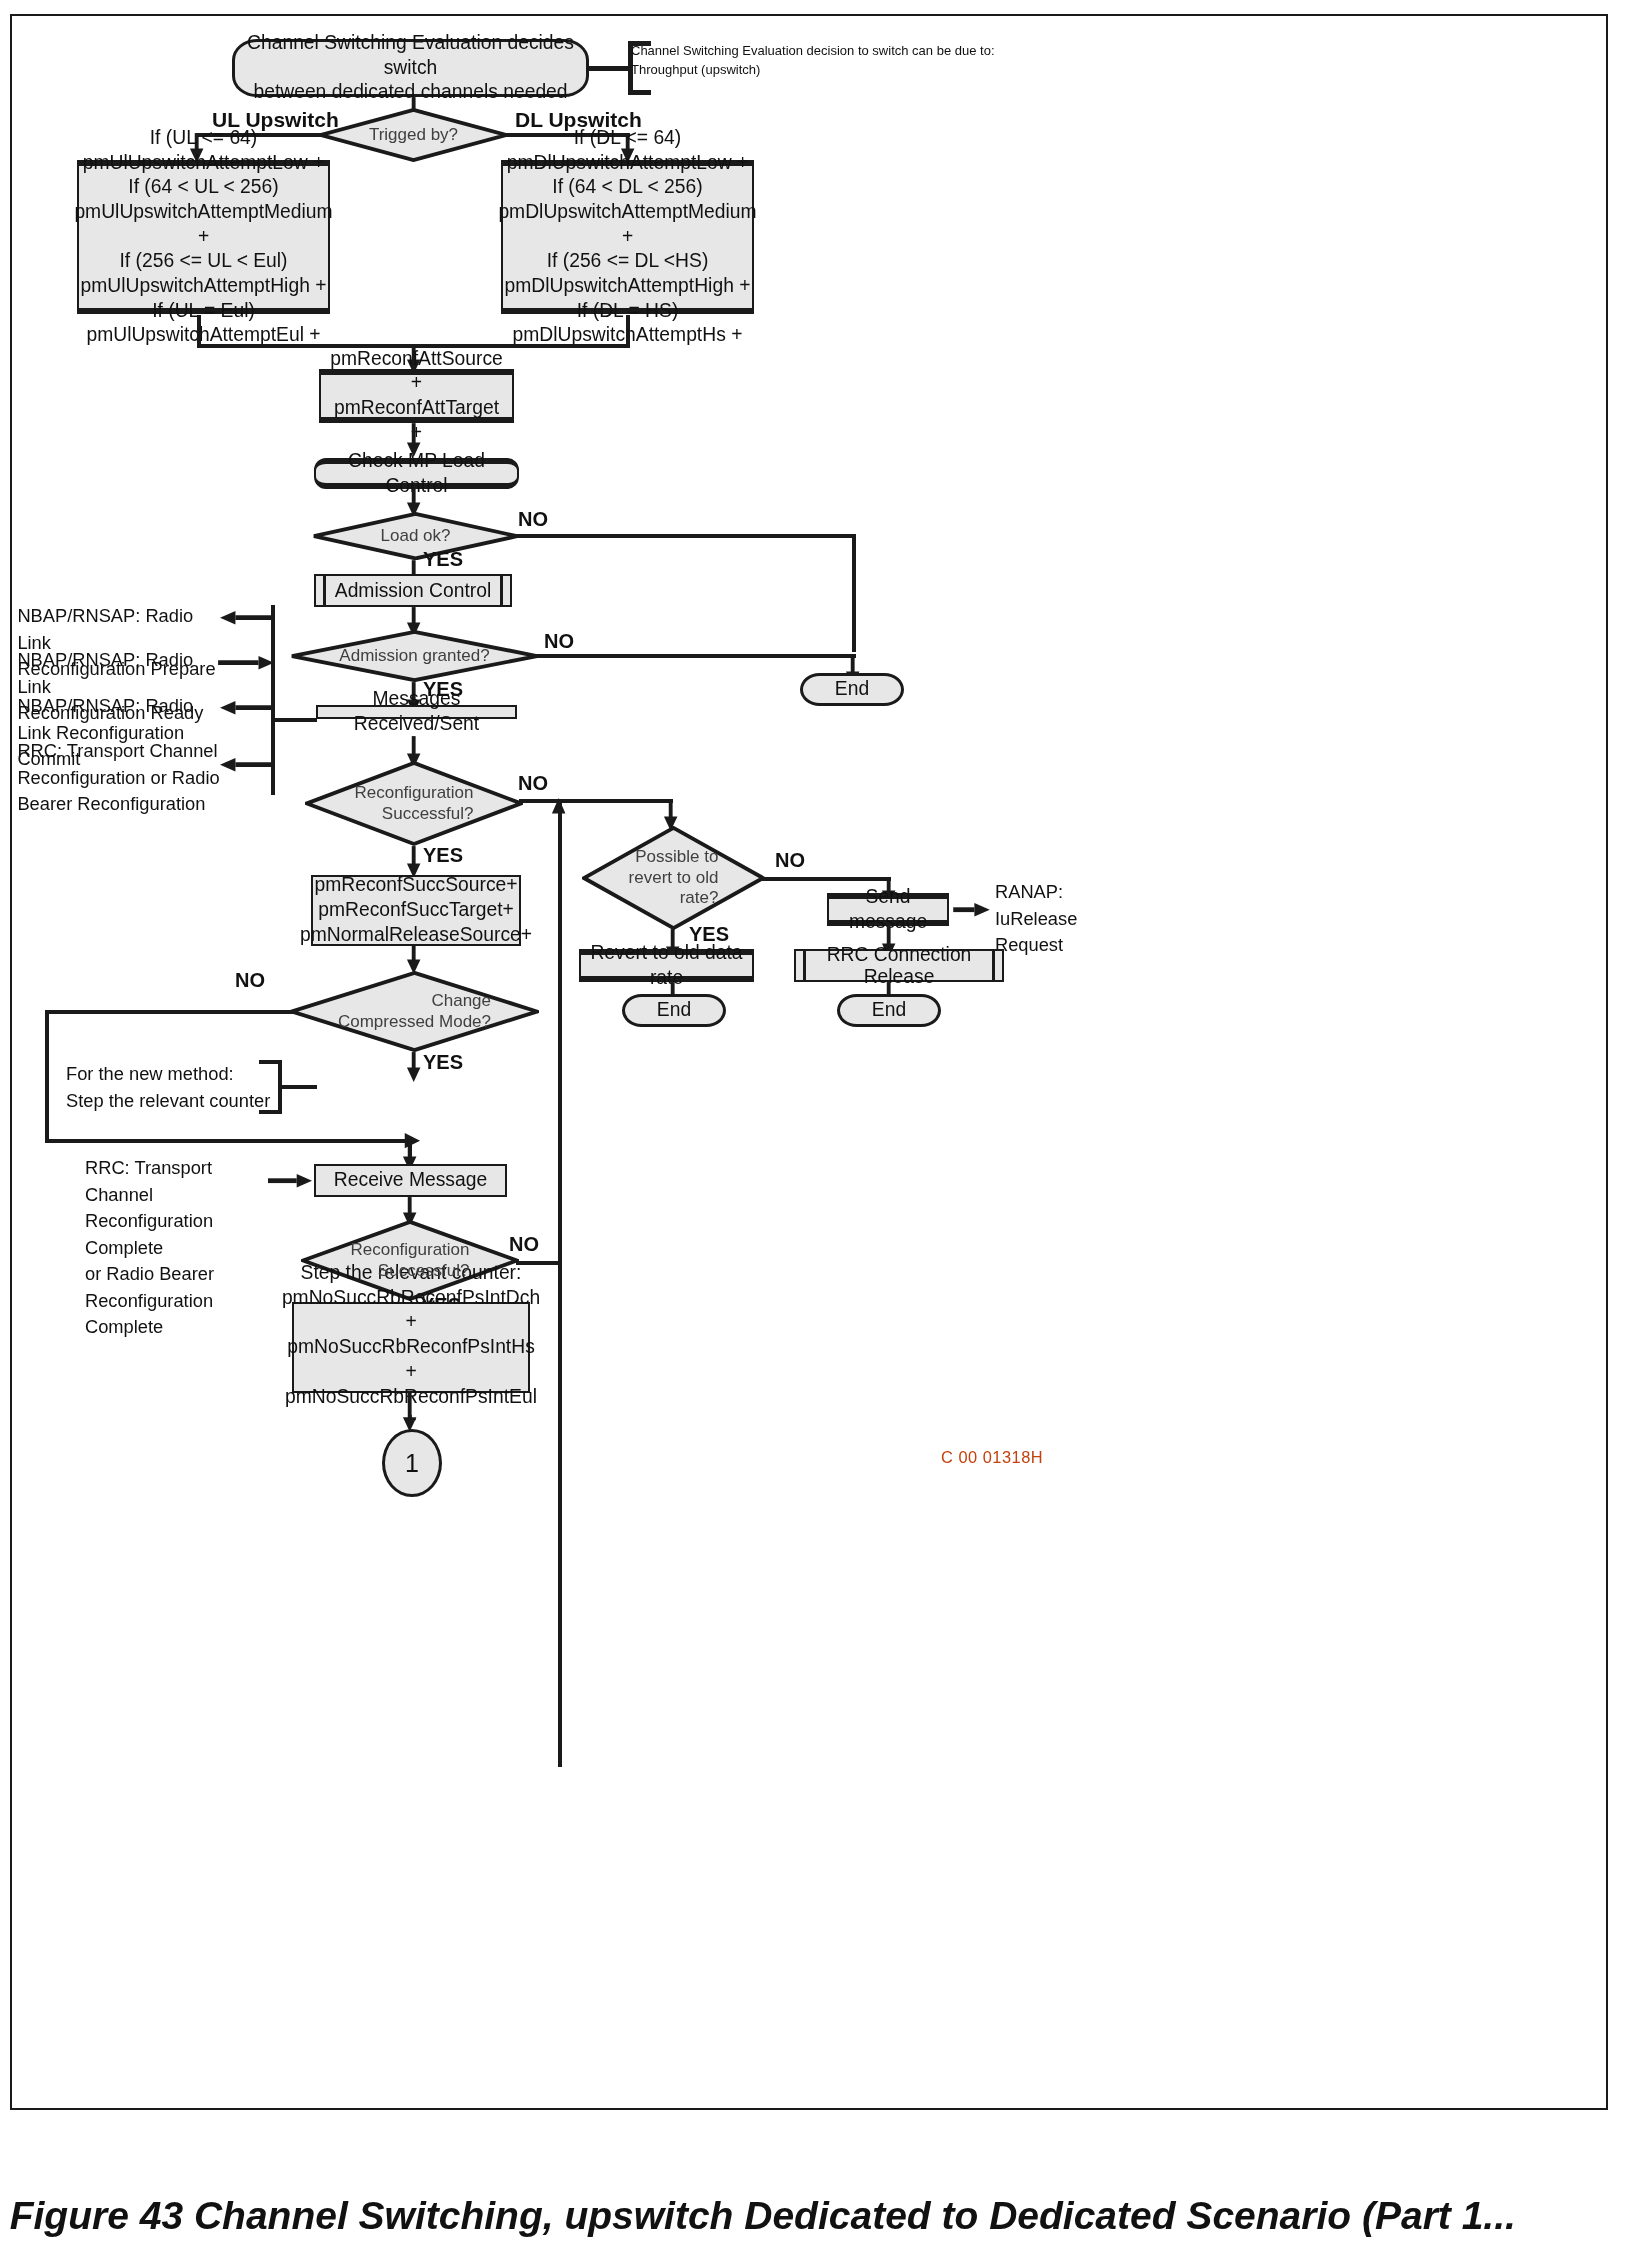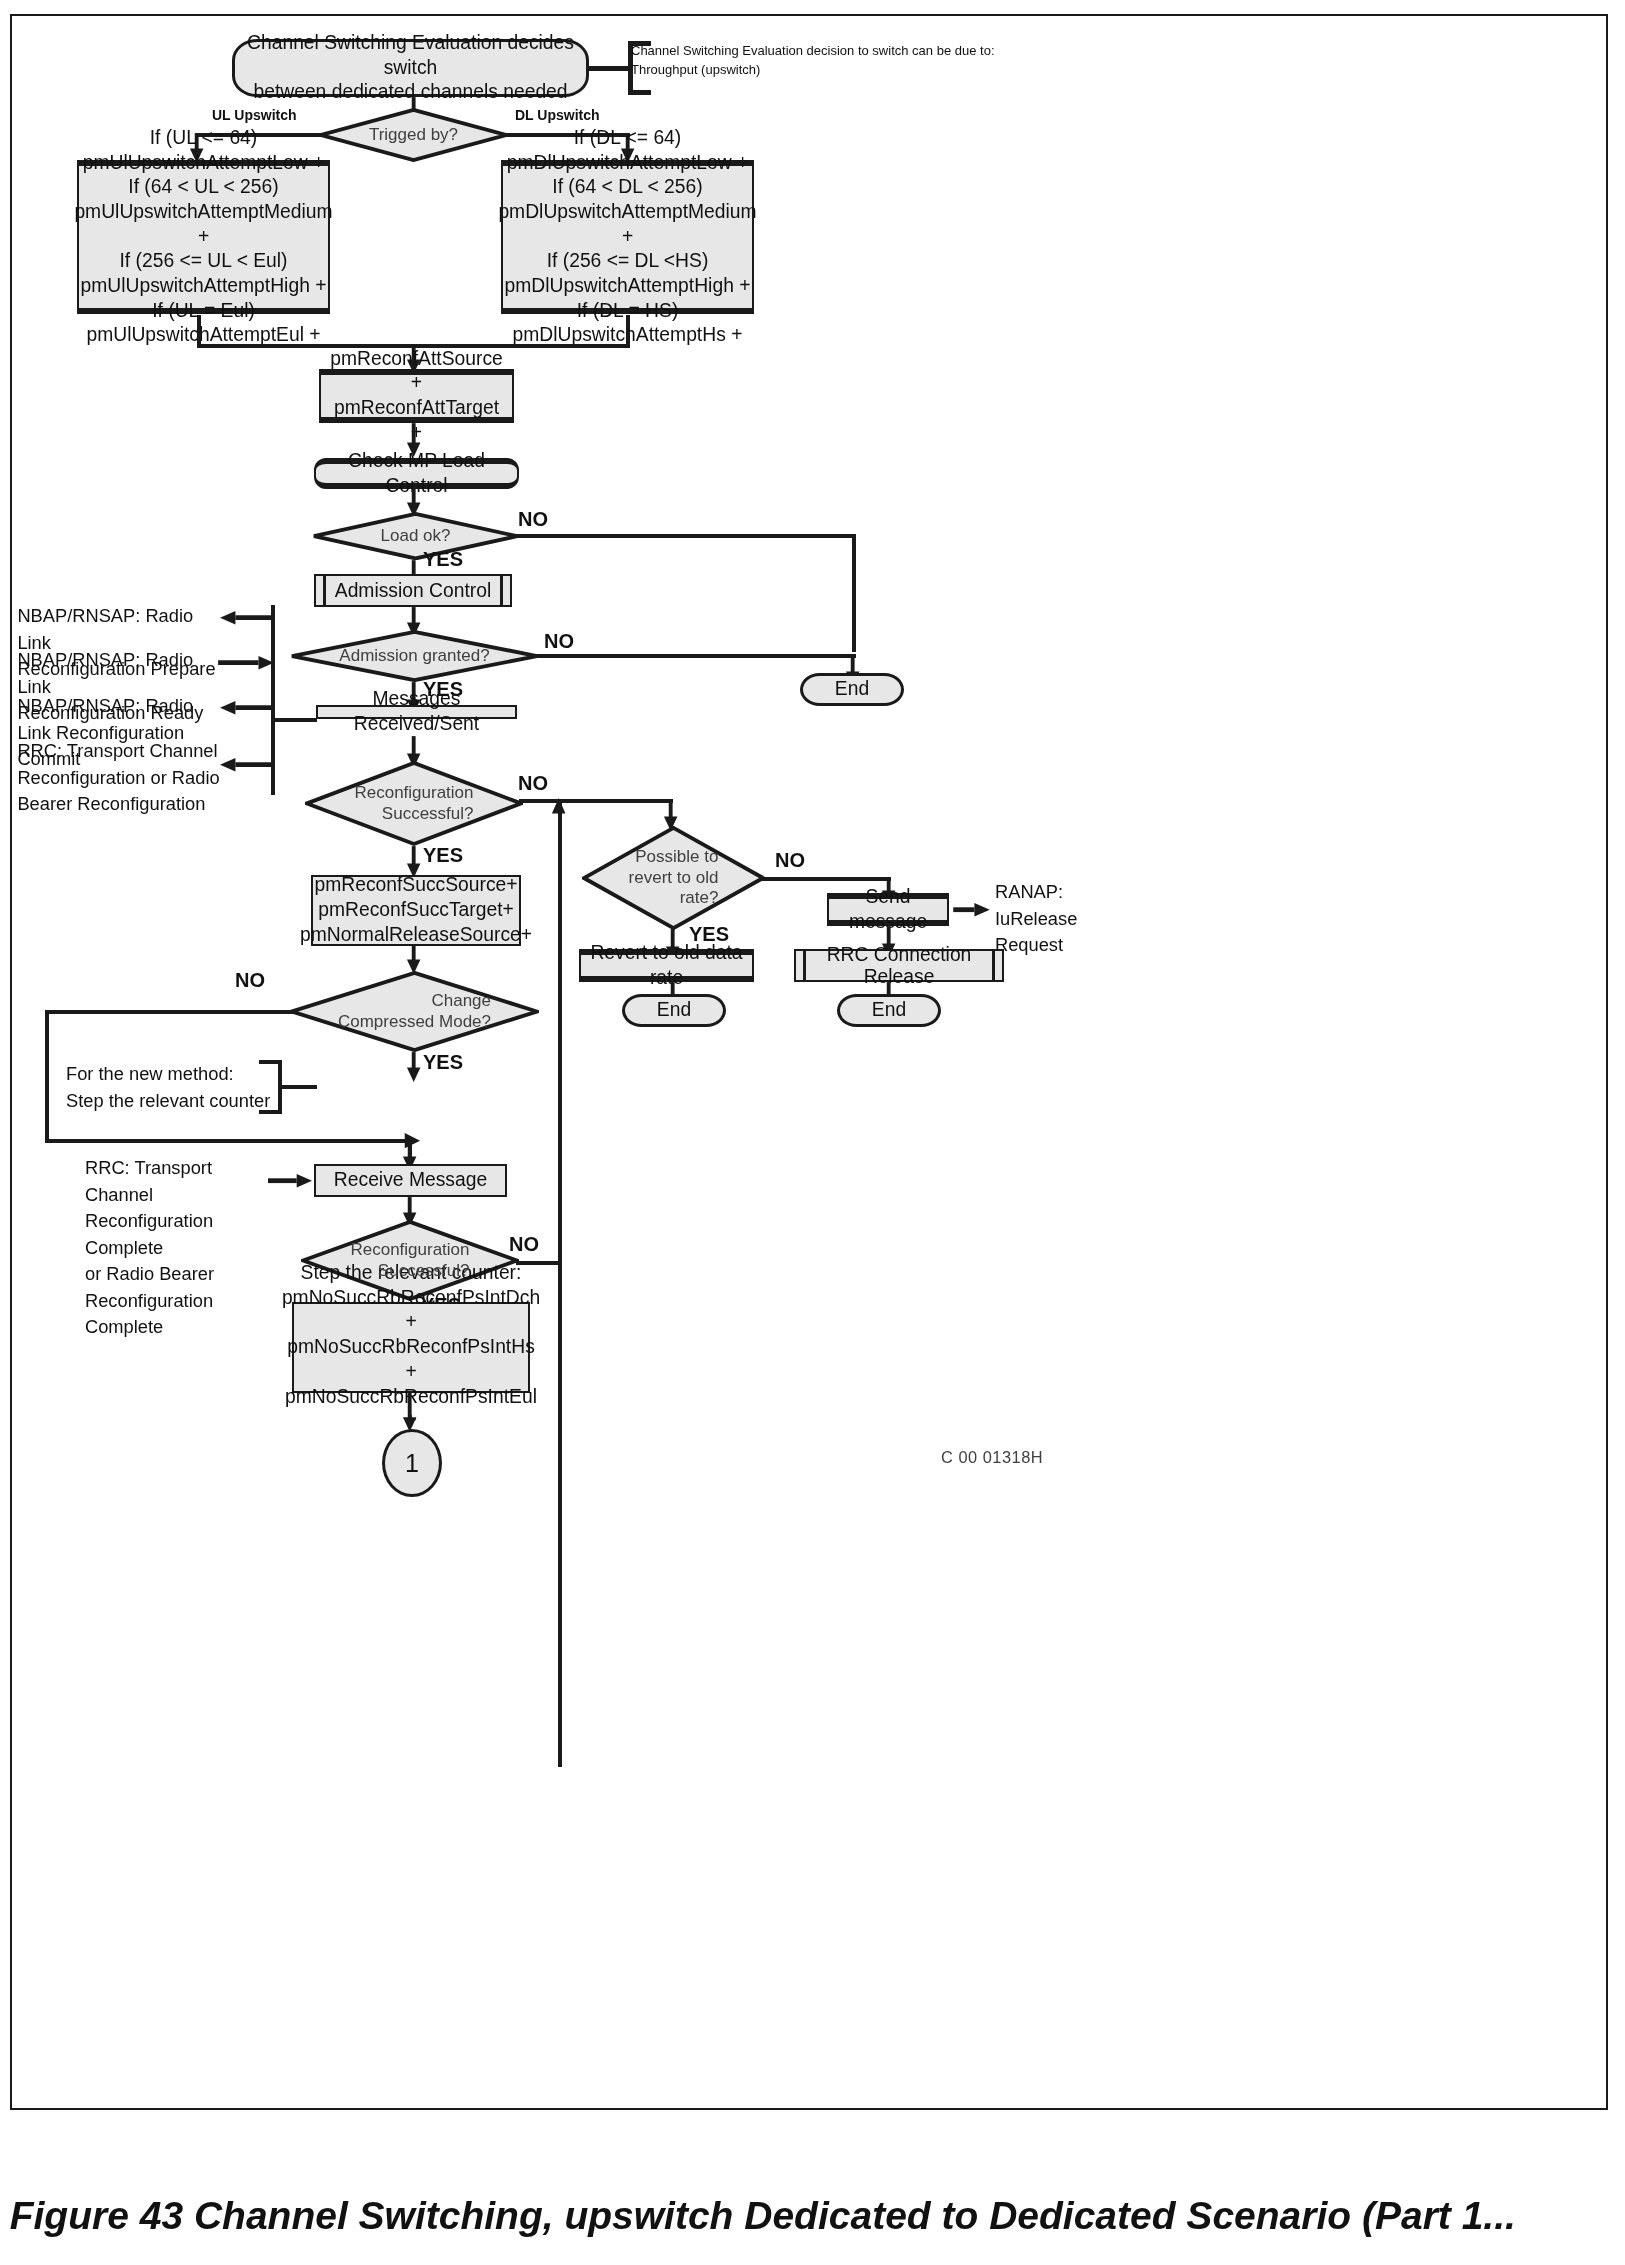--- a/index.html
+++ b/index.html
@@ -11,31 +11,31 @@
         font-size:19.3px;line-height:1.28;color:#111;padding:3.9px 5.8px;}
   .node.hdr{border-top-width:6.8px;border-bottom-width:6.8px;}
   .term{border-radius:25px/21px;border-width:3.9px;}
   .diamond{position:absolute;background:transparent;border:0;display:flex;align-items:center;justify-content:center;}
   .diamond .dsh{position:absolute;inset:0;}
   .diamond .dlbl{position:relative;z-index:2;text-align:right;font-size:17px;line-height:1.2;color:#404040;}
   .pred{position:absolute;box-sizing:border-box;background:#e7e7e7;border:2.9px solid #1a1a1a;
         display:flex;align-items:center;justify-content:center;text-align:center;font-size:19.3px;color:#111;}
   .pred::before,.pred::after{content:"";position:absolute;top:0;bottom:0;width:2.9px;background:#1a1a1a;}
   .pred::before{left:6.8px;} .pred::after{right:6.8px;}
-  .lbl{position:absolute;font-size:14px;line-height:1.3;color:#111;white-space:pre-line;}
+  .lbl{position:absolute;font-size:21px;line-height:1.3;color:#111;white-space:pre-line;}
   .lbl.b{font-weight:bold;}
   .lbl.yn{font-weight:bold;font-size:20px;}
   .ln{position:absolute;background:#1a1a1a;}
   .hl{height:3.9px;} .vl{width:3.9px;}
   svg.arr{position:absolute;overflow:visible;}
   .circ{position:absolute;border:3.9px solid #1a1a1a;background:#e7e7e7;border-radius:50%;
         display:flex;align-items:center;justify-content:center;font-size:25px;color:#111;}
   #caption{position:absolute;left:9.7px;top:2194px;width:1603px;font-style:italic;font-weight:bold;
            font-size:39px;color:#111;white-space:nowrap;}
-  #figid{position:absolute;font-size:16.4px;color:#404040;letter-spacing:0.5px;}
+  #figid{position:absolute;font-size:16.4px;color:#c2410c;letter-spacing:0.5px;}
   #topline{position:absolute;left:9.7px;top:13.5px;width:1598px;height:3.9px;background:#1a1a1a;}
 </style>
 </head>
 <body>
 
 <div id="page">
 
   <div id="topline"></div>
   <div id="frame"></div>
 

